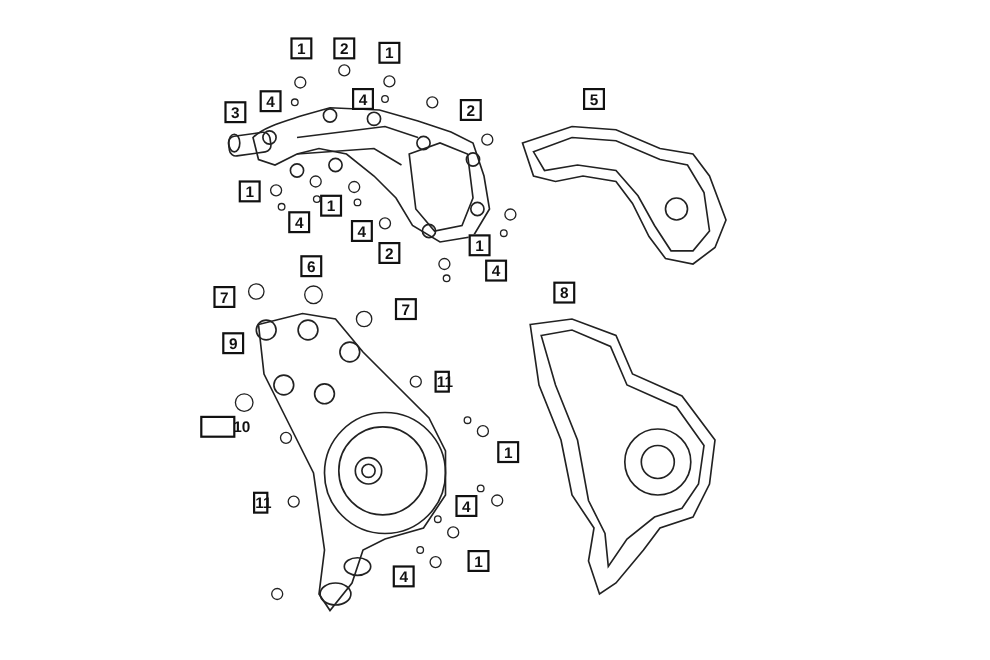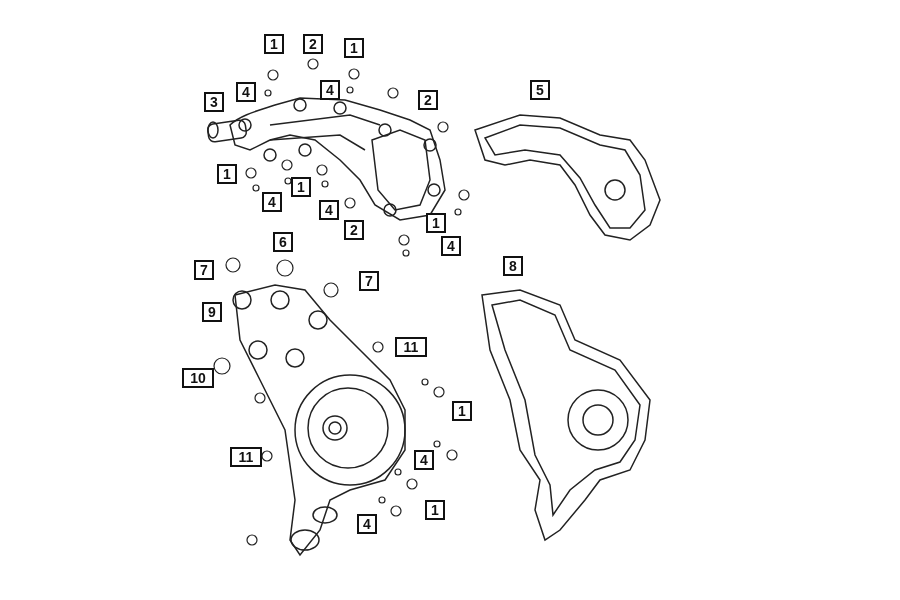--- a/index.html
+++ b/index.html
@@ -2,21 +2,21 @@
 <html><head>
 <meta charset="utf-8">
 <style>
   html, body { margin:0; padding:0; background:#ffffff; }
   body { width:900px; height:600px; position:relative; overflow:hidden; font-family:"Liberation Sans", sans-serif; }
   #diagram { position:absolute; left:0; top:0; width:900px; height:600px; }
   .callout {
     position:absolute; width:20px; height:20px; border:2px solid #111; background:#fff;
     box-sizing:border-box; font-weight:bold; font-size:14px; line-height:16px; text-align:center; color:#111;
   }
-  .callout.wide { width:32px; }
+  .callout.wide { width:14px; }
 </style>
 </head>
 <body>
 
 <svg id="diagram" viewBox="0 0 900 600" fill="none" stroke="#222" stroke-width="1.5">
 
   <g>
     <path d="M230,125 C240,115 260,110 275,105 L300,98 L345,100 L380,110 L410,120 L430,130 L440,160 L445,190 L430,215 L400,220 L375,205 L360,180 L340,160 L315,140 L290,135 L270,140 L250,150 L235,145 Z"></path>
     <path d="M270,125 L350,115 L380,125"></path>
     <path d="M270,140 L340,135 L365,150"></path>
@@ -115,19 +115,19 @@
     <div class="callout" style="left: 319px; top: 200px;">4</div>
     <div class="callout" style="left: 344px; top: 220px;">2</div>
     <div class="callout" style="left: 426px; top: 213px;">1</div>
     <div class="callout" style="left: 441px; top: 236px;">4</div>
     <div class="callout" style="left: 273px; top: 232px;">6</div>
     <div class="callout" style="left: 194px; top: 260px;">7</div>
     <div class="callout" style="left: 503px; top: 256px;">8</div>
     <div class="callout" style="left: 359px; top: 271px;">7</div>
     <div class="callout" style="left: 202px; top: 302px;">9</div>
     <div class="callout wide" style="left: 395px; top: 337px;">11</div>
-    <div class="callout wide" style="left: 182px; top: 368px;">10</div>
+    <div class="callout wide" style="left: 182px; top: 378px; padding-left: 28px;">10</div>
     <div class="callout" style="left: 452px; top: 401px;">1</div>
     <div class="callout" style="left: 414px; top: 450px;">4</div>
     <div class="callout wide" style="left: 230px; top: 447px;">11</div>
     <div class="callout" style="left: 425px; top: 500px;">1</div>
     <div class="callout" style="left: 357px; top: 514px;">4</div>
   </div>
 
 </body></html>

